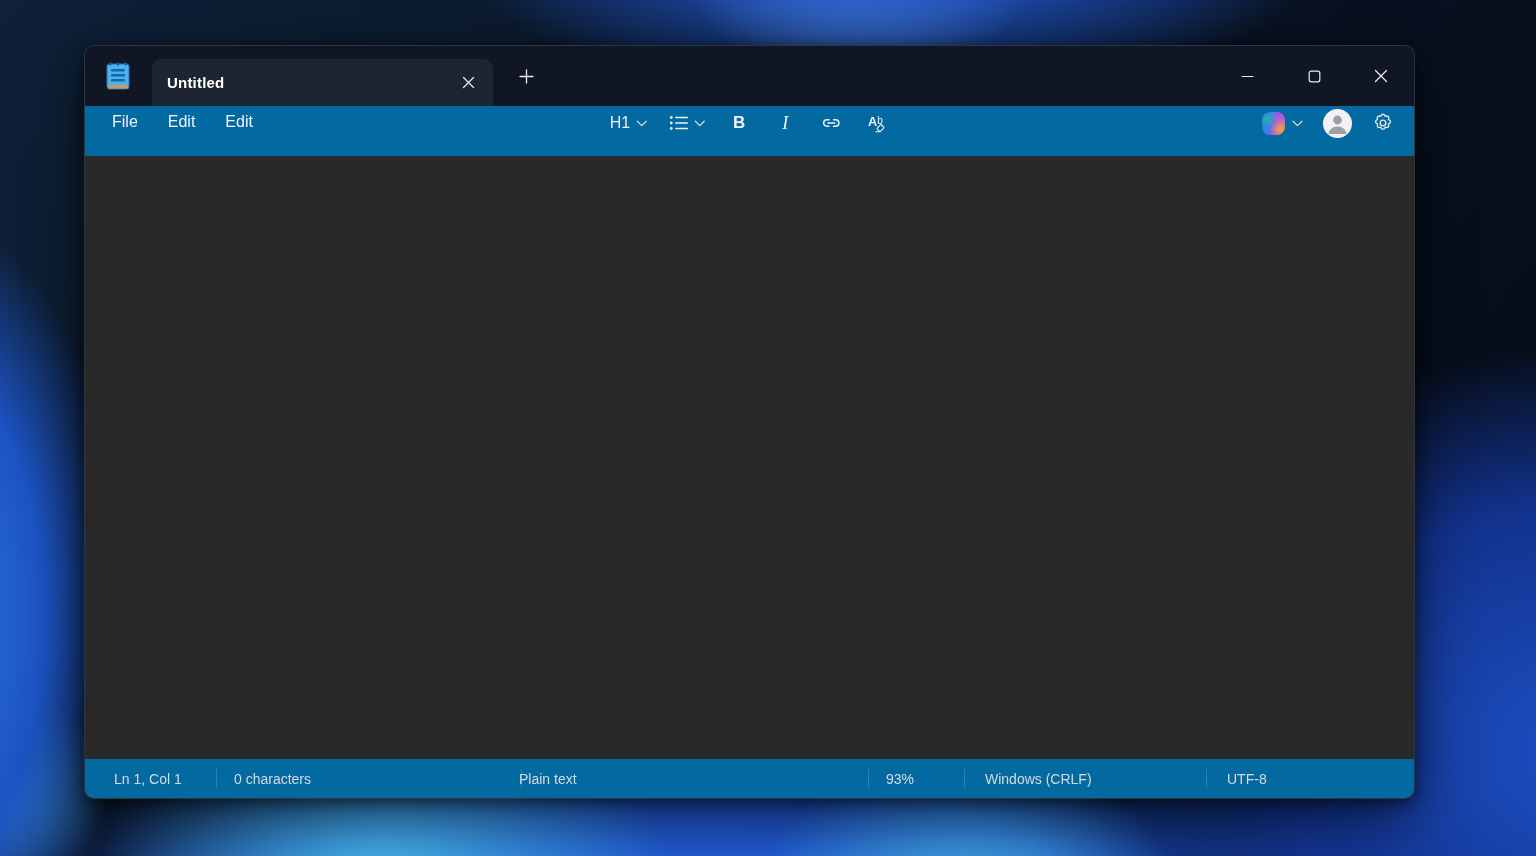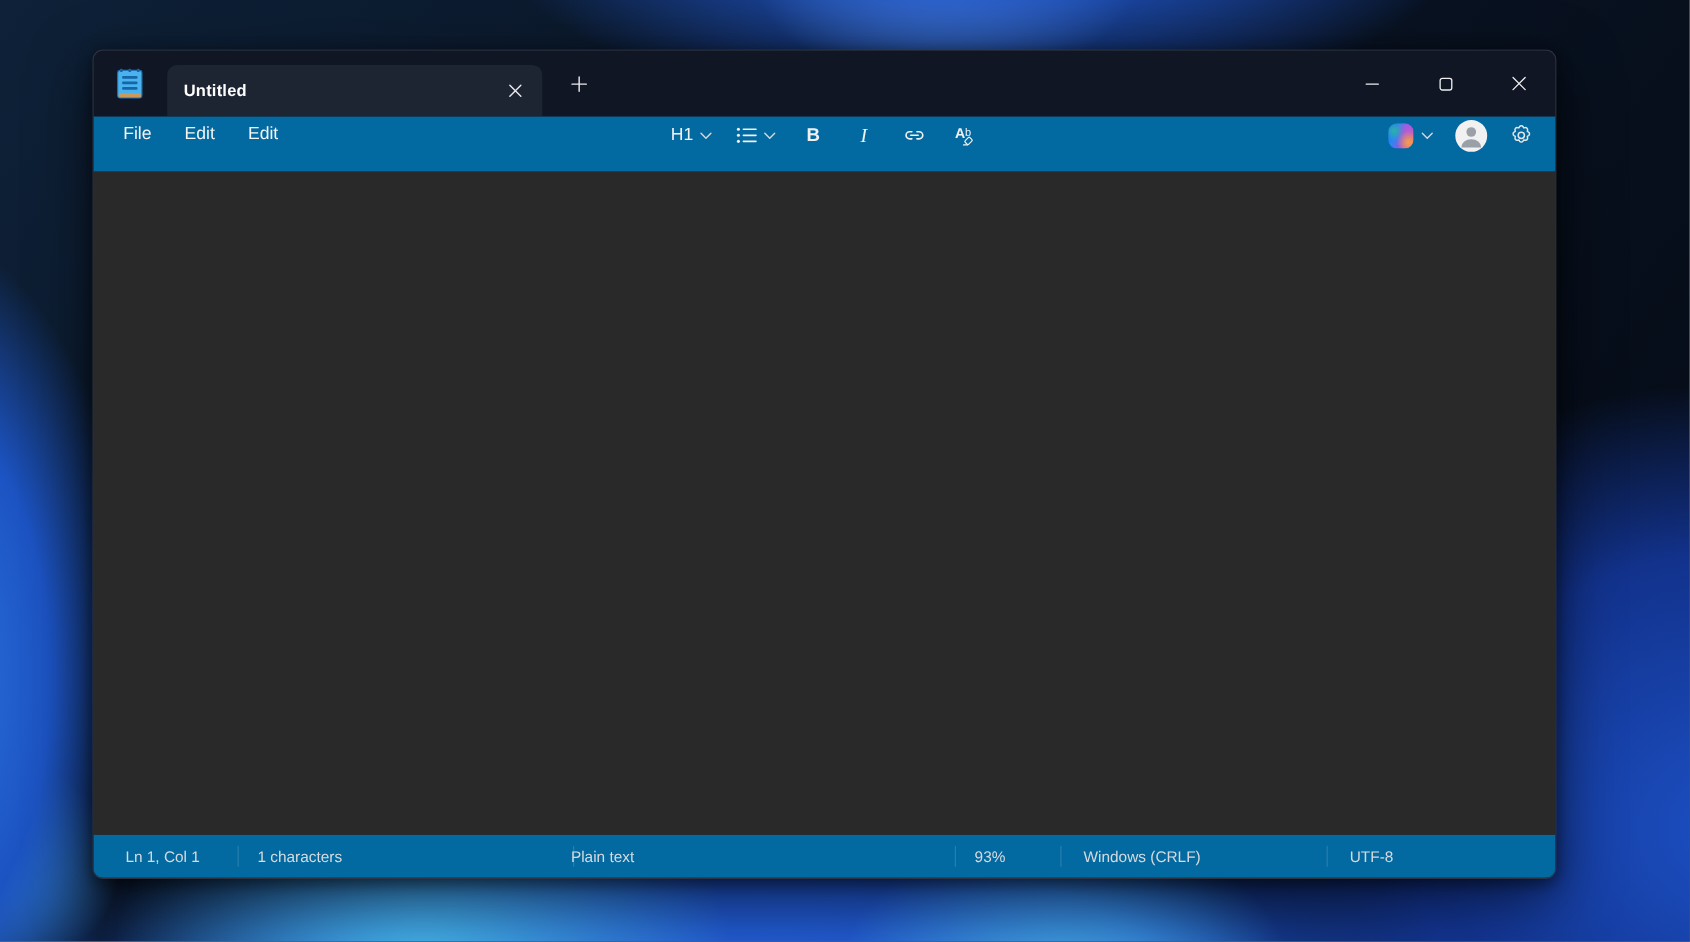--- a/index.html
+++ b/index.html
@@ -249,21 +249,21 @@
           </svg>
         </div>
       </div>
     </div>
 
     <div class="editor"></div>
 
     <div class="statusbar">
       <span class="status-item" style="left:29px">Ln 1, Col 1</span>
       <span class="status-div" style="left:131px"></span>
-      <span class="status-item" style="left:149px">1 characters</span>
+      <span class="status-item" style="left:149px">0 characters</span>
       <span class="status-div" style="left:436px"></span>
       <span class="status-item" style="left:434px">Plain text</span>
       <span class="status-div" style="left:783px"></span>
       <span class="status-item" style="left:801px">93%</span>
       <span class="status-div" style="left:879px"></span>
       <span class="status-item" style="left:900px">Windows (CRLF)</span>
       <span class="status-div" style="left:1121px"></span>
       <span class="status-item" style="left:1142px">UTF-8</span>
     </div>
 

